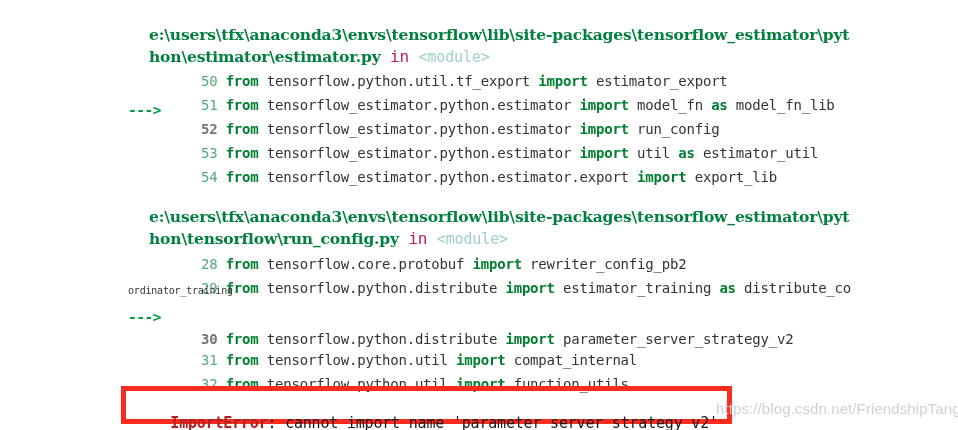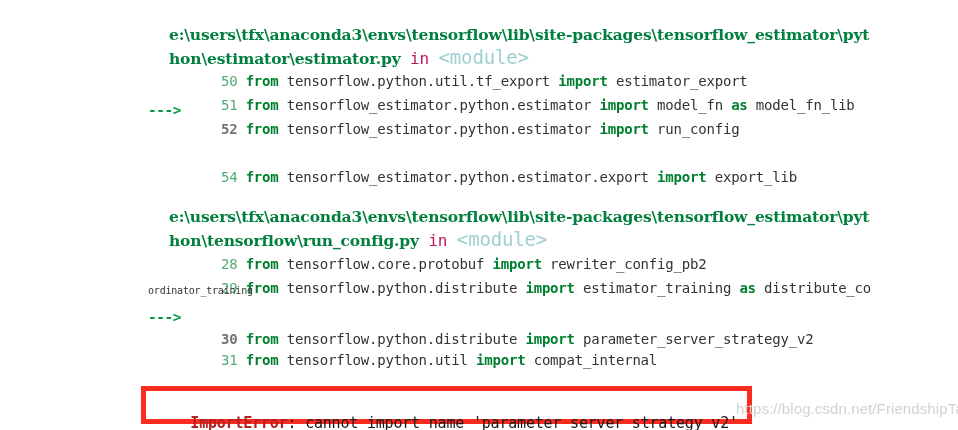--- a/index.html
+++ b/index.html
@@ -14,21 +14,20 @@
     overflow: hidden;
     font-family: "DejaVu Sans Mono", "Liberation Mono", monospace;
   }
 
   #traceback {
     position: absolute;
     left: 0;
     top: 0;
     width: 772px;
     height: 430px;
-    margin-left: 20px;
   }
 
   
   .tb-line {
     position: absolute;
     left: 128px;
     white-space: pre;
     font-size: 15px;
     line-height: 18px;
     letter-spacing: -0.15px;
@@ -45,21 +44,21 @@
   .file-head .in-kw {
     color: #be185d;
     font-weight: normal;
     font-family: "DejaVu Sans Mono", "Liberation Mono", monospace;
     font-size: 16px;
   }
   .file-head .module-tag {
     color: #9fcfcf;
     font-weight: normal;
     font-family: "DejaVu Sans Mono", "Liberation Mono", monospace;
-    font-size: 19px;
+    font-size: 15px;
   }
 
   
   .code-row {
     position: absolute;
     white-space: pre;
     font-family: "DejaVu Sans Mono", "Liberation Mono", monospace;
     font-size: 14px;
     line-height: 18px;
     color: #222222;
@@ -157,20 +156,23 @@
 
   <div class="code-row" style="left:168px; top:78px;">
     <span class="lineno">51</span><span class="plain"> </span><span class="kw">from</span><span class="plain"> tensorflow_estimator.python.estimator </span><span class="kw">import</span><span class="plain"> model_fn </span><span class="kw">as</span><span class="plain"> model_fn_lib</span>
   </div>
 
   <div class="arrow" style="top:102px;">---&gt;</div>
   <div class="code-row" style="left:168px; top:102px;">
     <span class="lineno cur">52</span><span class="plain"> </span><span class="kw">from</span><span class="plain"> tensorflow_estimator.python.estimator </span><span class="kw">import</span><span class="plain"> run_config</span>
   </div>
 
+  <div class="code-row" style="left:168px; top:126px;">
+    <span class="lineno">53</span><span class="plain"> </span><span class="kw">from</span><span class="plain"> tensorflow_estimator.python.estimator </span><span class="kw">import</span><span class="plain"> util </span><span class="kw">as</span><span class="plain"> estimator_util</span>
+  </div>
 
   <div class="code-row" style="left:168px; top:150px;">
     <span class="lineno">54</span><span class="plain"> </span><span class="kw">from</span><span class="plain"> tensorflow_estimator.python.estimator.export </span><span class="kw">import</span><span class="plain"> export_lib</span>
   </div>
 
   <div class="tb-line file-head" style="top:190px;">
     <span>e:\users\tfx\anaconda3\envs\tensorflow\lib\site-packages\tensorflow_estimator\pyt</span>
   </div>
   <div class="tb-line file-head" style="top:212px;">
     <span>hon\tensorflow\run_config.py</span><span class="in-kw"> in </span><span class="module-tag">&lt;module&gt;</span>
@@ -187,20 +189,23 @@
 
   <div class="arrow" style="top:309px;">---&gt;</div>
   <div class="code-row" style="left:168px; top:312px;">
     <span class="lineno cur">30</span><span class="plain"> </span><span class="kw">from</span><span class="plain"> tensorflow.python.distribute </span><span class="kw">import</span><span class="plain"> parameter_server_strategy_v2</span>
   </div>
 
   <div class="code-row" style="left:168px; top:333px;">
     <span class="lineno">31</span><span class="plain"> </span><span class="kw">from</span><span class="plain"> tensorflow.python.util </span><span class="kw">import</span><span class="plain"> compat_internal</span>
   </div>
 
+  <div class="code-row" style="left:168px; top:357px;">
+    <span class="lineno">32</span><span class="plain"> </span><span class="kw">from</span><span class="plain"> tensorflow.python.util </span><span class="kw">import</span><span class="plain"> function_utils</span>
+  </div>
 
   <div id="error-box"></div>
   <div id="error-line">
     <span class="err-type">ImportError</span><span>: cannot import name 'parameter_server_strategy_v2'</span>
   </div>
 
   <div id="watermark">https://blog.csdn.net/FriendshipTang</div>
 
 </div>
 

